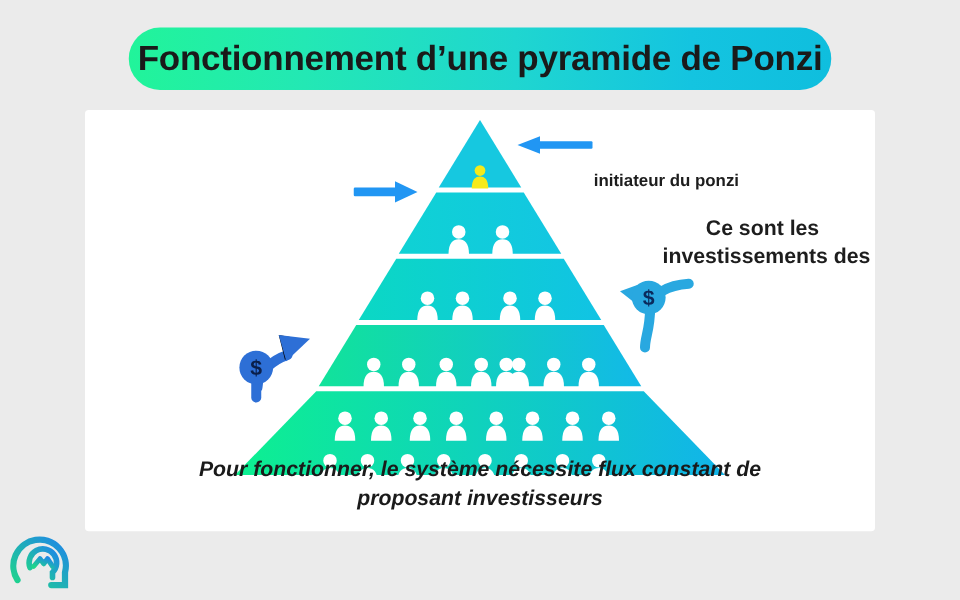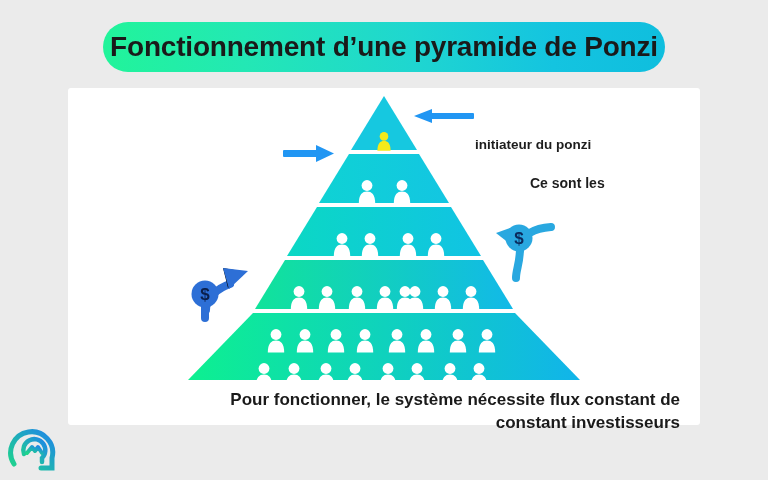--- a/index.html
+++ b/index.html
@@ -29,28 +29,28 @@
   }
 
   
   #pyramid { position:absolute; left:0; top:0; width:632px; height:300px; }
 
   
   .anno { position:absolute; color:#1d1d1d; font-weight:bold; }
   .anno div { white-space:nowrap; }
 
   #anno-left { left:33px; top:44px; width:240px; text-align:right; font-size:11.5px; line-height:21px; }
-  #anno-right { left:462px; top:84px; width:160px; text-align:left; font-size:14px; line-height:22px; }
+  #anno-right { left:462px; top:84px; width:160px; text-align:center; font-size:17px; line-height:22px; }
   #anno-top { left:407px; top:20px; font-size:13.5px;margin-top:29px; }
 
   
   #caption {
-    position:absolute; left:20px; top:300px; width:592px;
-    text-align:right; color:#1a1a1a; font-weight:bold;
-    font-size:17px; line-height:23px;
+    position:absolute; left:20px; top:276px; width:592px;
+    text-align:center; color:#1a1a1a; font-weight:bold;
+    font-size:17px; line-height:23px;font-style:italic;
   }
 
   
   #logo { position:absolute; left:8px; top:424px; width:54px; height:50px; }
 </style>
 </head>
 <body>
 
 <div id="stage">
 
@@ -189,25 +189,26 @@
       </g>
     </svg>
 
     <div class="anno" id="anno-top">
       <div>initiateur du ponzi</div>
     </div>
 
 
     <div class="anno" id="anno-right">
       <div>Ce sont les</div>
+      <div>investissements des</div>
     </div>
 
     <div id="caption">
       <div>Pour fonctionner, le système nécessite flux constant de</div>
-      <div>constant investisseurs</div>
+      <div>proposant investisseurs</div>
     </div>
 
   </div>
 
   <svg id="logo" viewBox="0 0 54 50">
     <defs>
       <linearGradient id="lg" x1="0" y1="1" x2="1" y2="0">
         <stop offset="0%" stop-color="#1fd68a"></stop>
         <stop offset="100%" stop-color="#1f86e8"></stop>
       </linearGradient>

